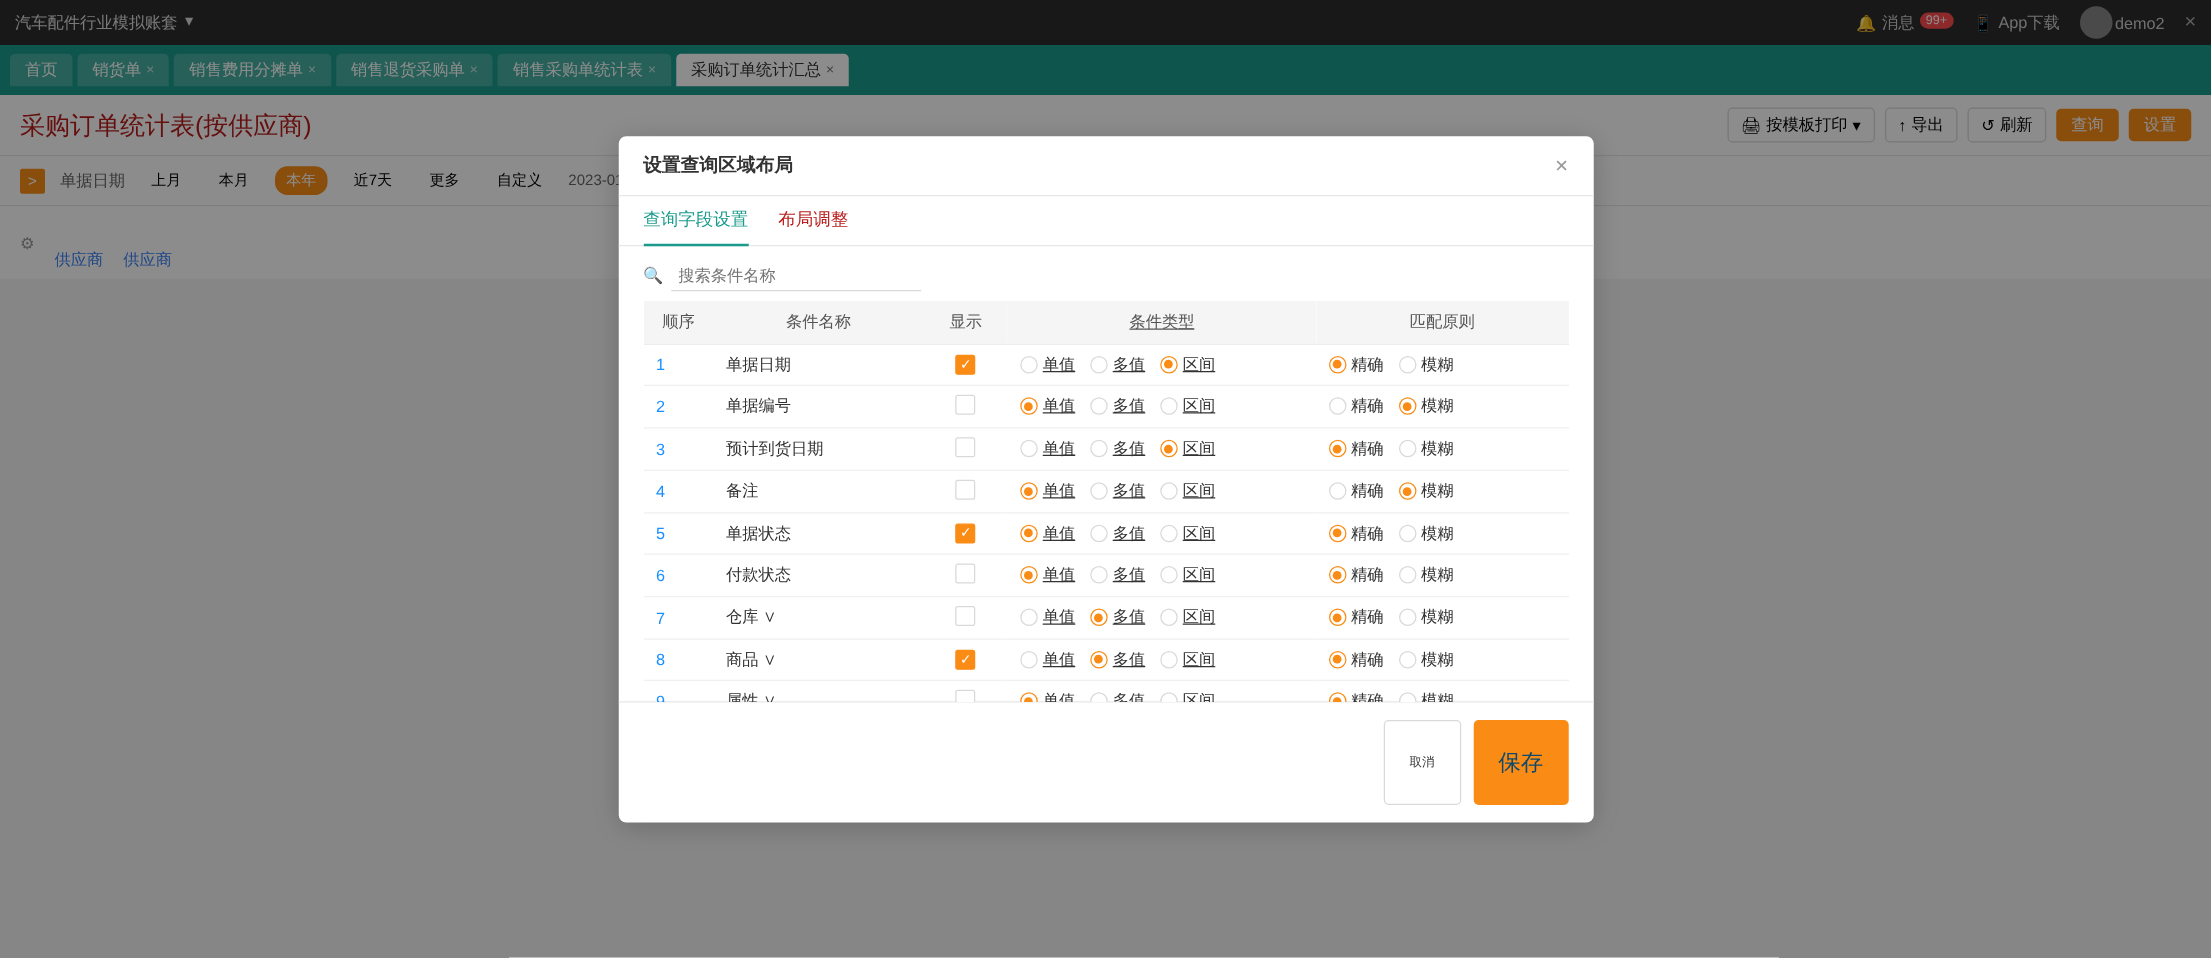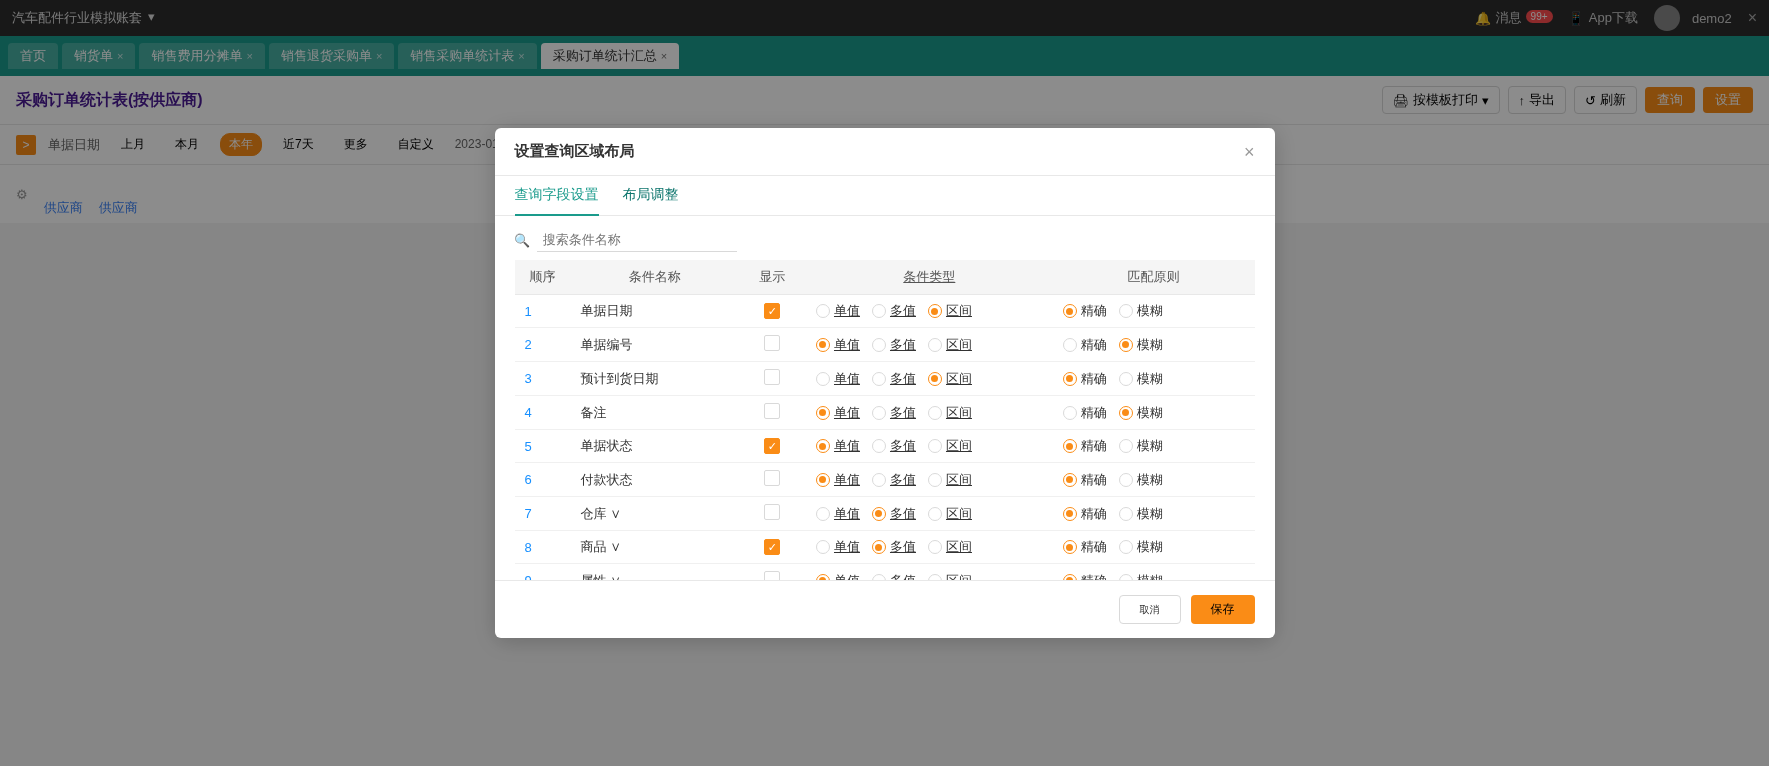--- a/index.html
+++ b/index.html
@@ -51,21 +51,21 @@
     }
 
     .page-header {
       background: white;
       padding: 10px 16px;
       display: flex;
       align-items: center;
       justify-content: space-between;
       border-bottom: 1px solid #e8e8e8;
     }
-    .page-title { font-size: 16px; font-weight: bold; color: #4c1d95; }
+    .page-title { font-size: 20px; font-weight: normal; color: #b91c1c; }
     .page-actions { display: flex; gap: 8px; align-items: center; }
     .btn-outline { border: 1px solid #d9d9d9; background: white; padding: 4px 10px; border-radius: 4px; cursor: pointer; font-size: 13px; display: flex; align-items: center; gap: 4px; }
     .btn-primary { background: #fa8c16; color: white; border: none; padding: 4px 12px; border-radius: 4px; cursor: pointer; font-size: 13px; }
 
     .filter-bar {
       background: white;
       padding: 8px 16px;
       display: flex;
       align-items: center;
       gap: 12px;
@@ -120,21 +120,21 @@
 
     .dialog-tabs {
       padding: 0 20px;
       border-bottom: 1px solid #e8e8e8;
       display: flex;
       gap: 24px;
     }
     .dialog-tab {
       padding: 10px 0;
       font-size: 14px;
-      color: #0f766e;
+      color: #b91c1c;
       cursor: pointer;
       border-bottom: 2px solid transparent;
       margin-bottom: -1px;
     }
     .dialog-tab.active { color: #1a9b8c; border-bottom-color: #1a9b8c; font-weight: 500; }
 
     .dialog-search {
       padding: 12px 20px 8px;
       display: flex;
       align-items: center;
@@ -234,26 +234,26 @@
       border: 1px solid #d9d9d9;
       background: white;
       padding: 6px 20px;
       border-radius: 4px;
       cursor: pointer;
       font-size: 10px;
       color: #333;
     }
     .btn-save {
       background: #fa8c16;
-      color: #000000;
+      color: #0c4a6e;
       border: none;
-      padding: 6px 20px;
+      padding: 22px 20px;
       border-radius: 4px;
       cursor: pointer;
-      font-size: 12px;
+      font-size: 18px;
     }
 
     
     .table-wrapper::-webkit-scrollbar { width: 6px; }
     .table-wrapper::-webkit-scrollbar-track { background: #f5f5f5; }
     .table-wrapper::-webkit-scrollbar-thumb { background: #ccc; border-radius: 3px; }
   </style>
 </head>
 <body>
 
@@ -265,21 +265,21 @@
   <div class="top-bar-right">
     <span style="display:flex;align-items:center;gap:4px;cursor:pointer;">
       <span>🔔</span>
       <span>消息</span>
       <span class="badge">99+</span>
     </span>
     <span style="display:flex;align-items:center;gap:4px;cursor:pointer;">
       <span>📱</span>
       <span>App下载</span>
     </span>
-    <span style="display:flex;align-items:center;gap:12px;cursor:pointer;">
+    <span style="display:flex;align-items:center;gap:2px;cursor:pointer;">
       <span class="avatar"></span>
       <span>demo2</span>
     </span>
     <span style="cursor:pointer;font-size:16px;color:#aaa;">×</span>
   </div>
 </div>
 
 <div class="tab-bar">
   <div class="tab-item">
     <span>首页</span>

